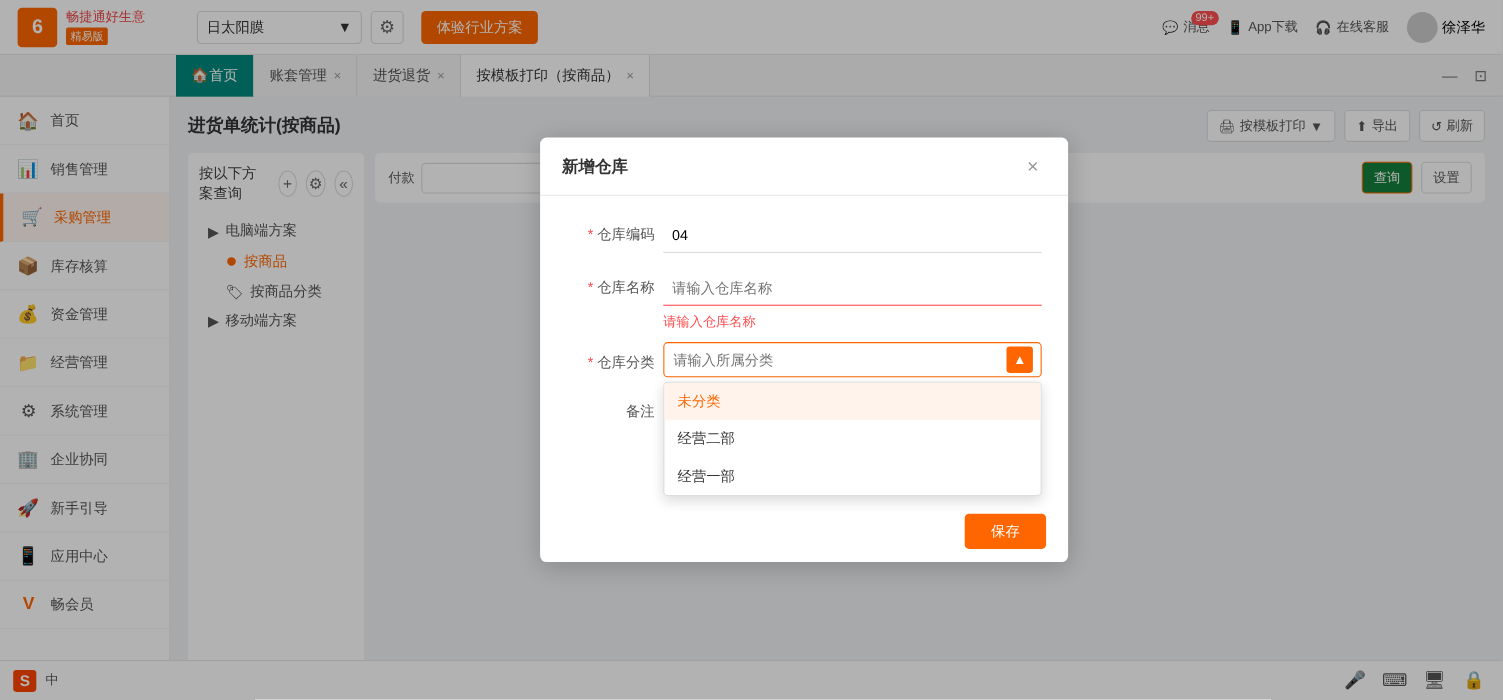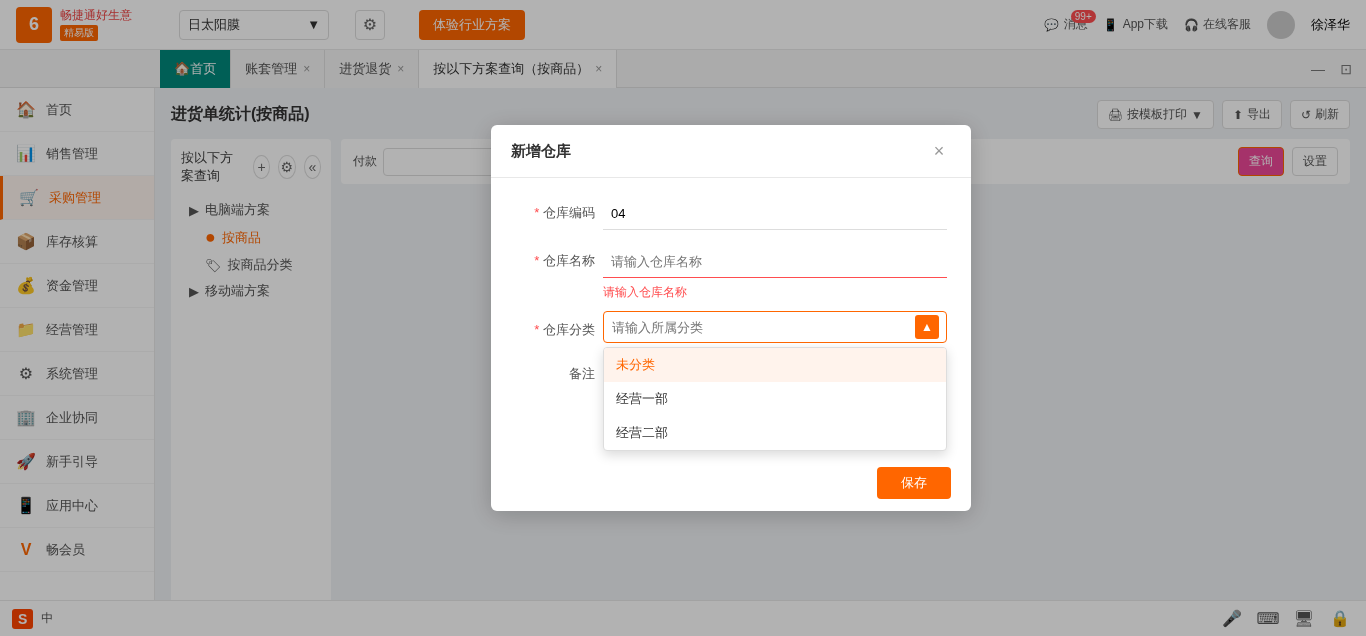--- a/index.html
+++ b/index.html
@@ -44,21 +44,21 @@
       background: #ff6600;
       color: white;
       padding: 1px 4px;
       border-radius: 2px;
       margin-top: 2px;
       display: inline-block;
     }
     .header-search {
       display: flex;
       align-items: flex-end;
-      gap: 26px;
+      gap: 8px;
       margin-left: 8px;
     }
     .search-select {
       width: 150px;
       height: 30px;
       border: 1px solid #ddd;
       border-radius: 4px;
       padding: 0 8px;
       font-size: 13px;
       color: #333;
@@ -113,21 +113,21 @@
       border-radius: 8px;
       position: absolute;
       top: -6px;
       right: -8px;
       min-width: 18px;
       text-align: center;
     }
     .avatar-area {
       display: flex;
       align-items: center;
-      gap: 16px;
+      gap: 4px;
       cursor: pointer;
     }
     .avatar {
       width: 28px;
       height: 28px;
       background: #ccc;
       border-radius: 50%;
     }
 
     
@@ -257,21 +257,21 @@
       gap: 4px;
       padding: 5px 10px;
       border: 1px solid #ddd;
       border-radius: 4px;
       background: #fff;
       cursor: pointer;
       font-size: 12px;
       color: #555;
     }
     .action-btn.primary {
-      background: #ec4899;
+      background: #15803d;
       color: white;
       border-color: #ff6600;
       font-family: Liberation Mono, monospace;
     }
     .query-panel {
       background: #fff;
       border-radius: 4px;
       padding: 10px;
       margin-bottom: 10px;
     }
@@ -622,21 +622,21 @@
   </div>
   <div class="tab-item">
     <span>账套管理</span>
     <span class="tab-close">×</span>
   </div>
   <div class="tab-item">
     <span>进货退货</span>
     <span class="tab-close">×</span>
   </div>
   <div class="tab-item active">
-    <span>按以下方案查询（按商品）</span>
+    <span>按模板打印（按商品）</span>
     <span class="tab-close">×</span>
   </div>
   <div class="tab-actions">
     <div class="tab-action-btn">—</div>
     <div class="tab-action-btn">⊡</div>
   </div>
 </div>
 
 <div class="main-layout">
 
@@ -795,22 +795,22 @@
     <div class="error-msg">请输入仓库名称</div>
 
     <div class="form-row" style="align-items:center;">
       <span class="form-label required">仓库分类</span>
       <div class="form-select-wrapper">
         <input class="form-select-input" type="text" placeholder="请输入所属分类" style="">
         <div class="form-select-arrow">▲</div>
         
         <div class="dropdown-list">
           <div class="dropdown-item selected">未分类</div>
+          <div class="dropdown-item">经营二部</div>
           <div class="dropdown-item">经营一部</div>
-          <div class="dropdown-item">经营二部</div>
         </div>
       </div>
     </div>
 
     <div class="form-row">
       <span class="form-label">备注</span>
       <textarea class="form-textarea" style=""></textarea>
     </div>
   </div>
   <div class="modal-footer">

